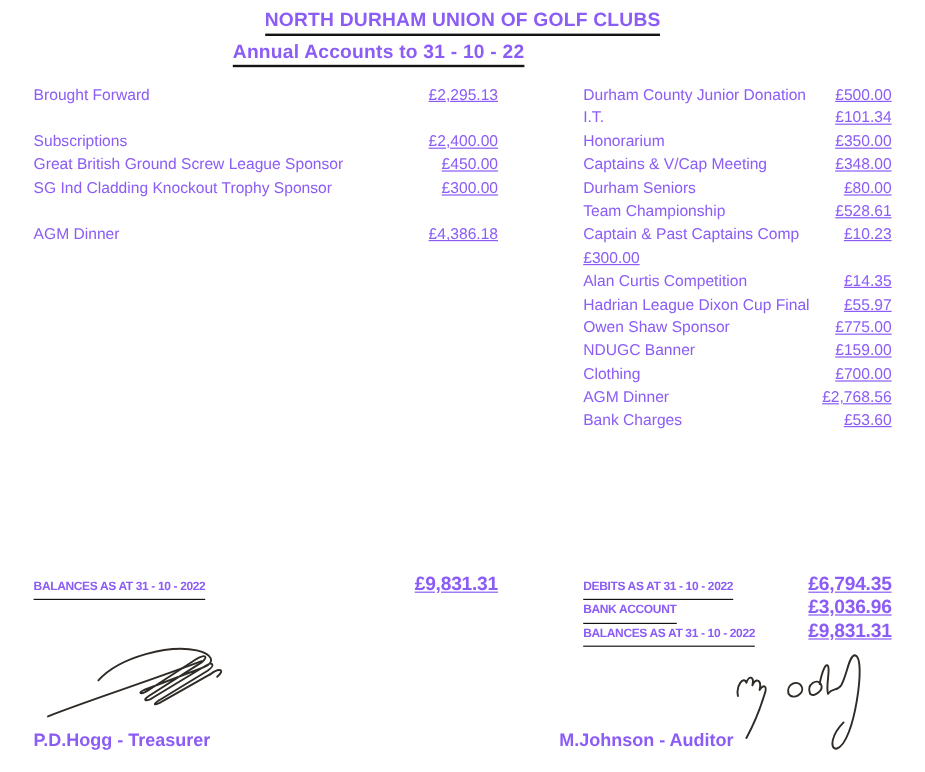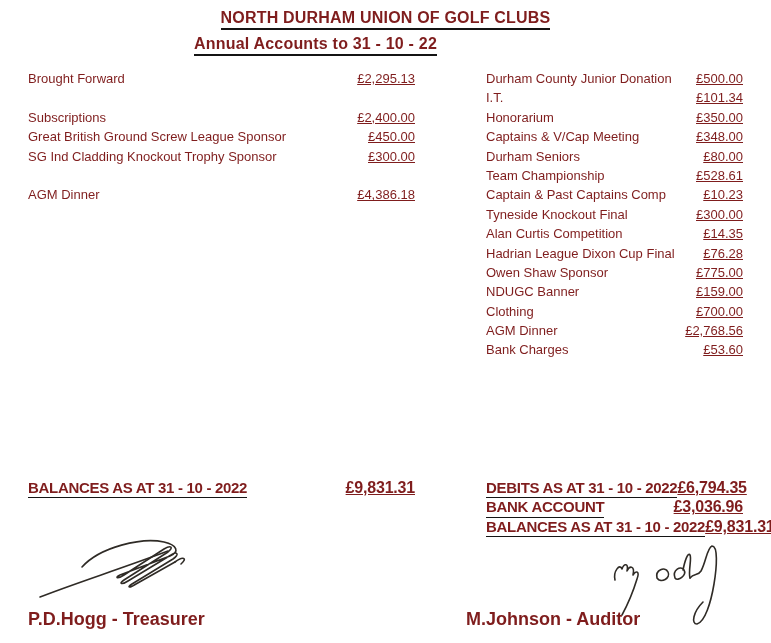--- a/index.html
+++ b/index.html
@@ -3,21 +3,21 @@
 <meta charset="utf-8">
 <style>
   * { margin: 0; padding: 0; box-sizing: border-box; }
   html, body { background: #ffffff; }
   .page {
     position: relative;
     width: 771px;
     height: 643px;
     background: #ffffff;
     font-family: "Liberation Sans", sans-serif;
-    color: #7f1d1d;
+    color: #8b5cf6;
     overflow: hidden;
   }
   .title-wrap { position: absolute; top: 9px; left: 0; width: 771px; text-align: center; }
   .title-line {
     display: inline-block;
     font-size: 16px;
     font-weight: 700;
     letter-spacing: 0.2px;
     border-bottom: 2px solid #141414;
     padding-bottom: 1px;
@@ -37,35 +37,35 @@
     white-space: nowrap;
   }
   .mt-gap { margin-top: 19.4px; }
   .lbl { text-align: left; }
   .amt { text-align: right; text-decoration: underline; }
 
   .totals-left  { position: absolute; left: 28px;  top: 478px; width: 387px; font-size: 13px; }
   .totals-right { position: absolute; left: 486px; top: 478px; width: 257px; font-size: 13px; }
   .total-row .lbl {
     font-weight: 700;
-    font-size: 15px;
+    font-size: 10px;
     letter-spacing: -0.3px;
     border-bottom: 1.8px solid #141414;
     padding-bottom: 0px;
   }
   .total-row .amt { font-weight: 700; font-size: 16px; letter-spacing: -0.2px; }
 
   .sig { position: absolute; pointer-events: none; }
   .sig-left  { left: 30px;  top: 535px; }
   .sig-right { left: 595px; top: 540px; }
   .sig path { fill: none; stroke: #2f2b26; stroke-width: 1.6; stroke-linecap: round; stroke-linejoin: round; }
 
   .sig-name {
     position: absolute;
-    font-size: 18px;
+    font-size: 15px;
     font-weight: 700;
     white-space: nowrap;
   }
   .name-left  { left: 28px;  top: 609px; }
   .name-right { left: 466px; top: 609px; }
 </style>
 </head>
 <body>
 
 <div class="page">
@@ -123,30 +123,29 @@
     </div>
     <div class="row">
       <span class="lbl">Team Championship</span>
       <span class="amt">£528.61</span>
     </div>
     <div class="row">
       <span class="lbl">Captain &amp; Past Captains Comp</span>
       <span class="amt">£10.23</span>
     </div>
     <div class="row">
-      <span class="lbl">Tyneside Knockout Final</span>
       <span class="amt">£300.00</span>
     </div>
     <div class="row">
       <span class="lbl">Alan Curtis Competition</span>
       <span class="amt">£14.35</span>
     </div>
     <div class="row">
       <span class="lbl">Hadrian League Dixon Cup Final</span>
-      <span class="amt">£76.28</span>
+      <span class="amt">£55.97</span>
     </div>
     <div class="row">
       <span class="lbl">Owen Shaw Sponsor</span>
       <span class="amt">£775.00</span>
     </div>
     <div class="row">
       <span class="lbl">NDUGC Banner</span>
       <span class="amt">£159.00</span>
     </div>
     <div class="row">

